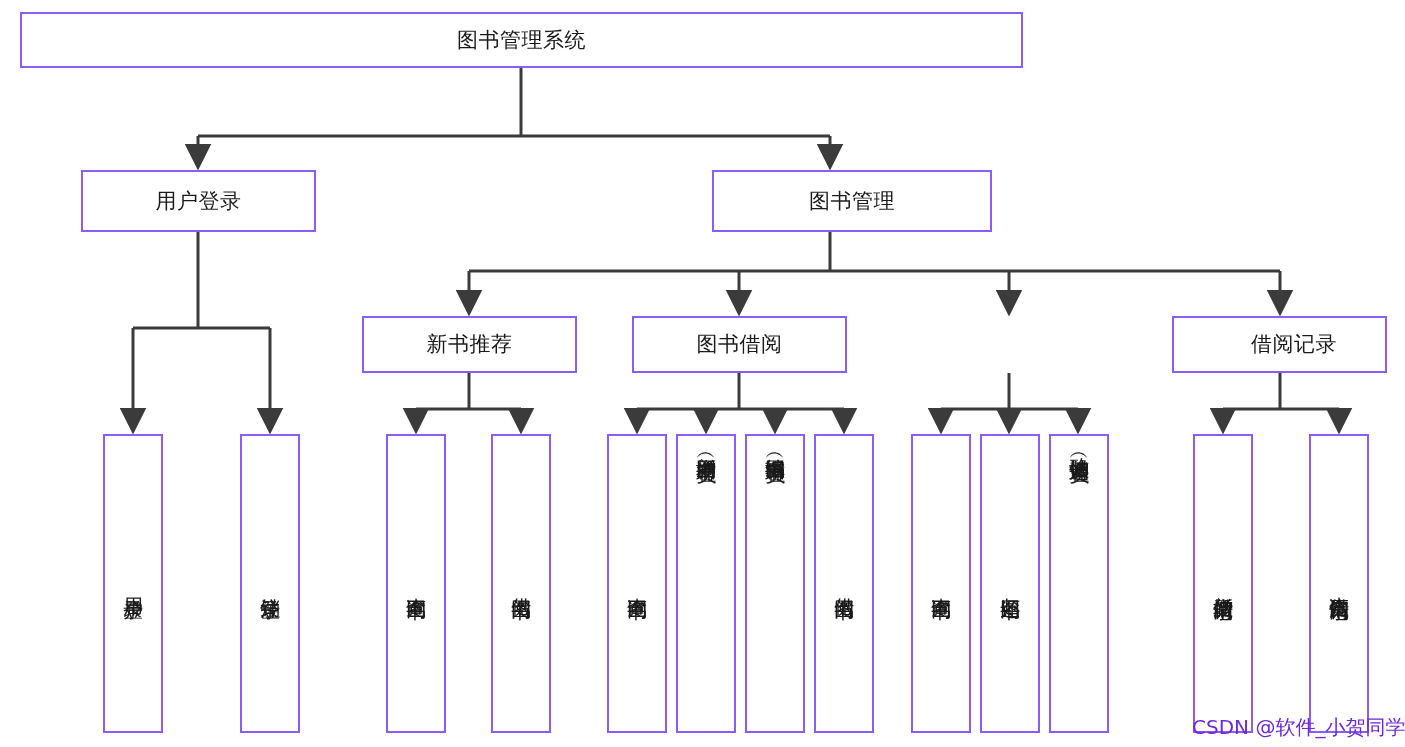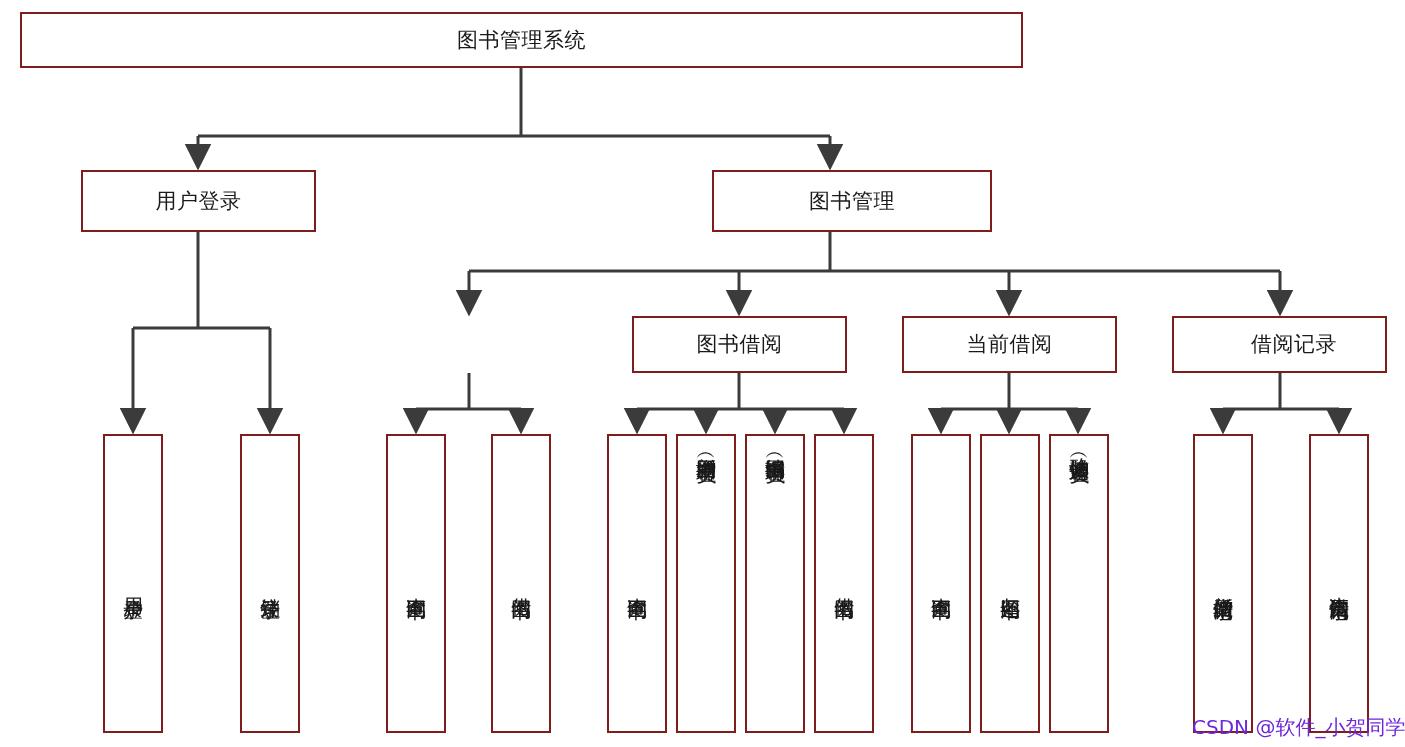--- a/index.html
+++ b/index.html
@@ -23,21 +23,21 @@
     left: 0;
     top: 0;
     width: 1405px;
     height: 747px;
     pointer-events: none;
   }
   .node {
     position: absolute;
     box-sizing: border-box;
     background: #ffffff;
-    border: 2px solid #7f1d1d;
+    border: 2px solid #8b5cf6;
     display: flex;
     align-items: center;
     justify-content: center;
     color: #1a1a1a;
     z-index: 2;
   }
   .node .node-label {
     display: block;
     text-align: center;
     line-height: 1.15;
@@ -137,28 +137,28 @@
   </div>
 
   <div class="node horiz" style="left:81px; top:170px; width:235px; height:62px;">
     <span class="node-label">用户登录</span>
   </div>
 
   <div class="node horiz" style="left:712px; top:170px; width:280px; height:62px;">
     <span class="node-label">图书管理</span>
   </div>
 
+  <div class="node horiz" style="left:362px; top:316px; width:215px; height:57px;">
+    <span class="node-label">新书推荐</span>
+  </div>
 
   <div class="node horiz" style="left:632px; top:316px; width:215px; height:57px;">
     <span class="node-label">图书借阅</span>
   </div>
 
-  <div class="node horiz" style="left:902px; top:316px; width:215px; height:57px;">
-    <span class="node-label">当前借阅</span>
-  </div>
 
   <div class="node horiz" style="left:1172px; top:316px; width:215px; height:57px;padding-left:29px;">
     <span class="node-label">借阅记录</span>
   </div>
 
   <div class="node vert centered" style="left:103px; top:434px; width:60px; height:299px;">
     <span class="node-label">用户登录</span>
   </div>
 
   <div class="node vert centered" style="left:240px; top:434px; width:60px; height:299px;">

